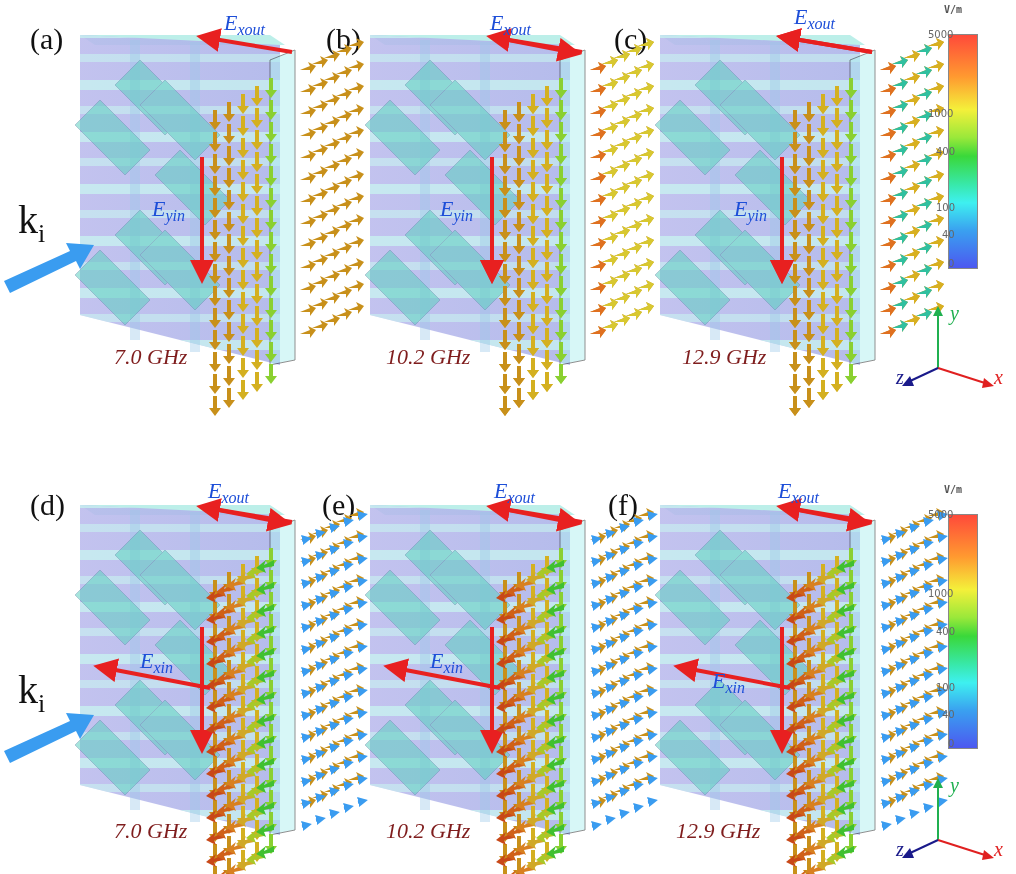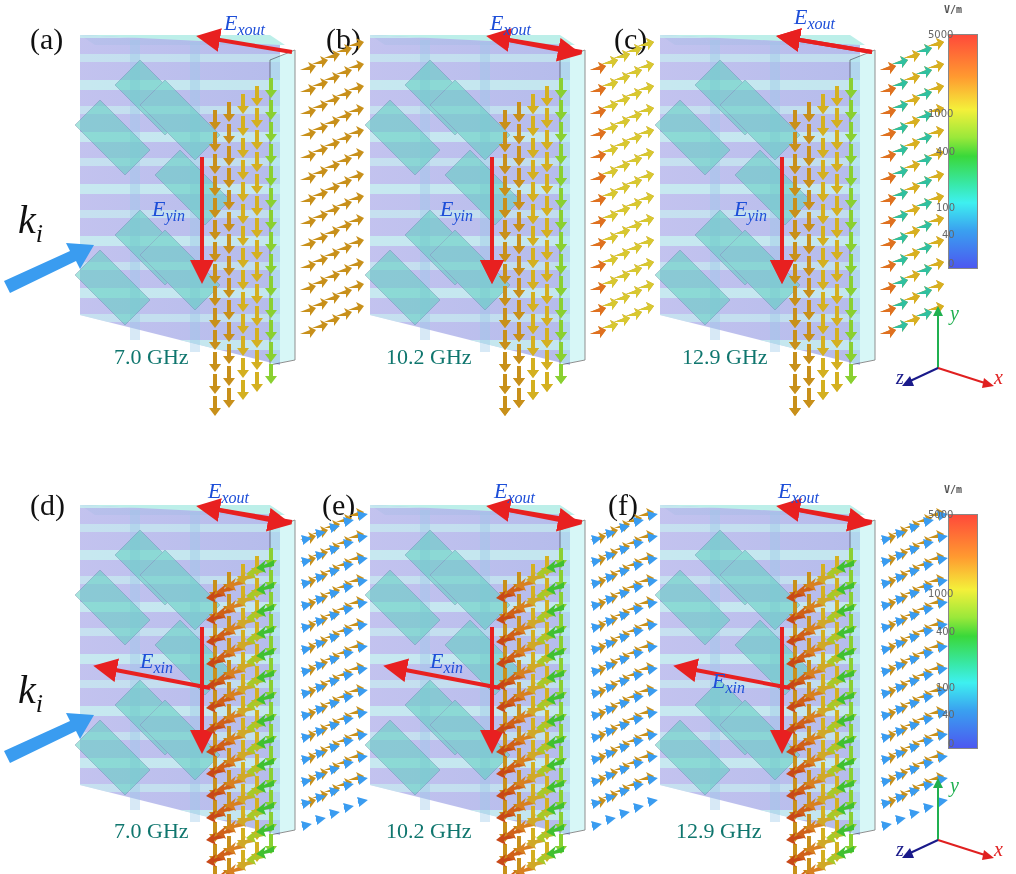--- a/index.html
+++ b/index.html
@@ -1,22 +1,22 @@
 <!DOCTYPE html>
 <html><head>
 <meta charset="utf-8">
 <style>
   html,body{margin:0;padding:0;background:#fff;}
   body{width:1016px;height:874px;position:relative;overflow:hidden;font-family:"Liberation Serif",serif;}
   .panel{position:absolute;width:320px;height:420px;}
   .plabel{position:absolute;font-size:30px;color:#111;}
-  .freq{position:absolute;font-size:22px;color:#0f766e;}
+  .freq{position:absolute;font-size:22px;color:#7f1d1d;font-style:italic;}
   .elab{position:absolute;font-style:italic;font-size:22px;color:#1d4ed8;}
   .elab sub{font-size:16px;}
-  .ki{position:absolute;font-style:italic;font-size:40px;color:#111;}
+  .ki{position:absolute;font-size:40px;color:#111;}
   .ki sub{font-size:26px;}
   .cbar{position:absolute;width:80px;height:270px;}
   .cbar .unit{position:absolute;left:14px;top:0;font-family:"DejaVu Sans Mono",monospace;font-size:10px;font-weight:bold;color:#555;}
   .cbar .tick{position:absolute;right:62px;font-family:"DejaVu Sans",sans-serif;font-size:10px;color:#666;}
   .cbar .bar{position:absolute;left:18px;top:30px;width:28px;height:233px;border:1px solid #888;
     background:linear-gradient(to bottom,#ff4a3a 0%,#ff9a30 18%,#f4f03a 32%,#9ae83a 44%,#3ad83a 52%,#38e8a8 64%,#3ef0f0 72%,#3aa0f0 84%,#4c58f0 100%);}
   .axes{position:absolute;width:100px;height:90px;}
   .axes .lab{position:absolute;font-style:italic;font-size:20px;}
 </style>
 </head>

